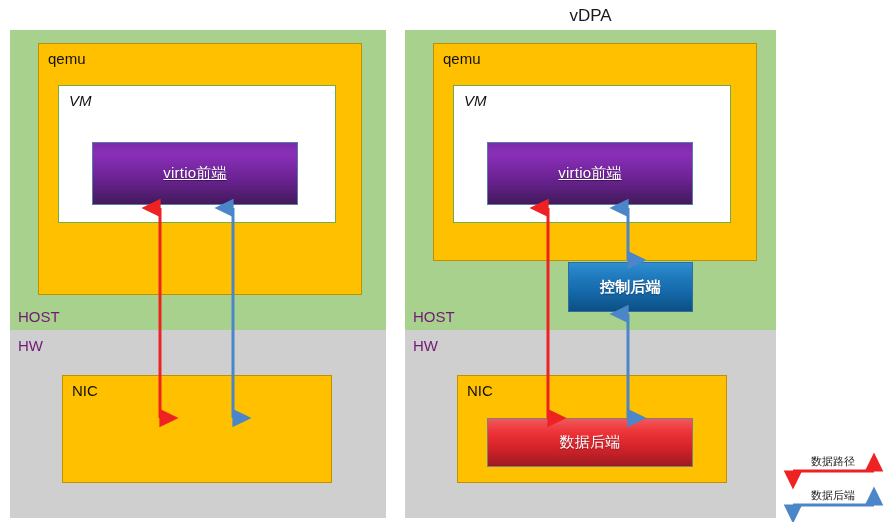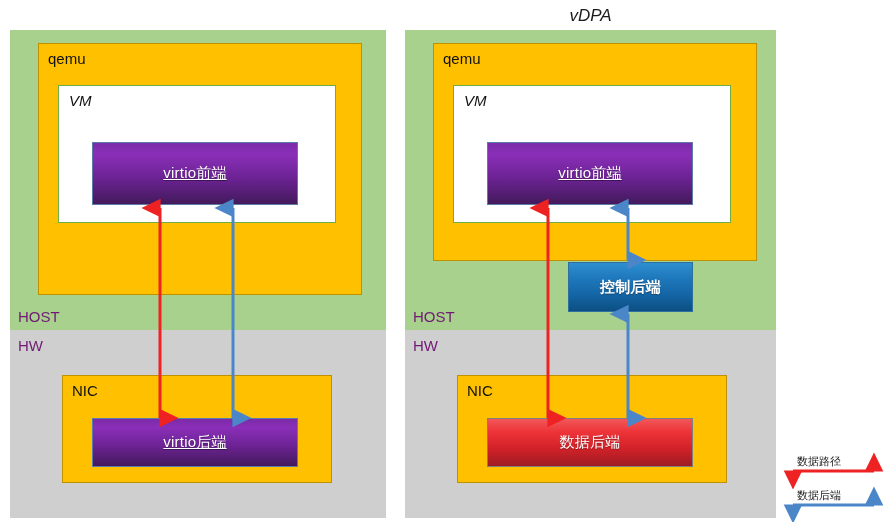--- a/index.html
+++ b/index.html
@@ -135,31 +135,31 @@
   
   .legend {
     position: absolute;
   }
   .legend-label {
     position: absolute;
     font-size: 11px;
     color: #1a1a1a;
     line-height: 13px;
     white-space: nowrap;
-    text-align: left;
+    text-align: center;
     width: 72px;
   }
 </style>
 </head>
 <body>
 
 <div class="canvas">
 
 
-  <div class="panel-title" style="left:405px; top:4px; width:371px;font-style:italic;">vDPA</div>
+  <div class="panel-title" style="left:405px; top:4px; width:371px;">vDPA</div>
 
   <div class="panel" style="left:10px; top:30px; width:376px; height:488px;">
 
     <div class="host-band" style="height:300px;"></div>
     <div class="hw-band" style="top:300px; height:188px;"></div>
 
     <div class="band-label" style="left:8px; top:279px;">HOST</div>
     <div class="band-label" style="left:8px; top:308px;">HW</div>
 
     <div class="orange-box" style="left:28px; top:13px; width:324px; height:252px;">
@@ -169,21 +169,20 @@
     <div class="vm-box" style="left:48px; top:55px; width:278px; height:138px;">
       <div class="box-label">VM</div>
     </div>
 
     <div class="comp-box comp-purple" style="left:82px; top:112px; width:206px; height:63px;">virtio前端</div>
 
     <div class="orange-box" style="left:52px; top:345px; width:270px; height:108px;">
       <div class="box-label">NIC</div>
     </div>
 
-    <div class="comp-box comp-purple" style="left:82px; top:388px; width:206px; height:49px;">virtio后端</div>
   </div>
 
   <div class="panel" style="left:405px; top:30px; width:371px; height:488px;">
 
     <div class="host-band" style="height:300px;"></div>
     <div class="hw-band" style="top:300px; height:188px;"></div>
 
     <div class="band-label" style="left:8px; top:279px;">HOST</div>
     <div class="band-label" style="left:8px; top:308px;">HW</div>
 

